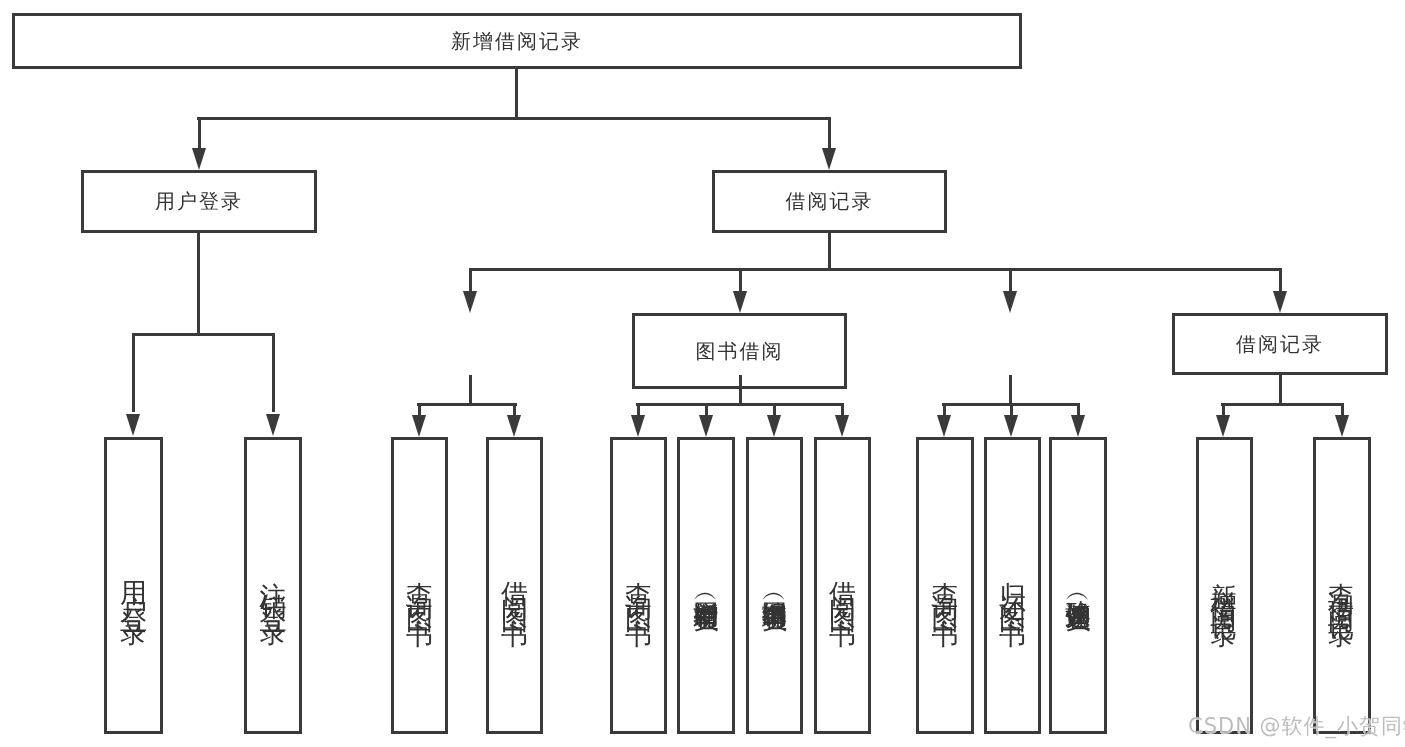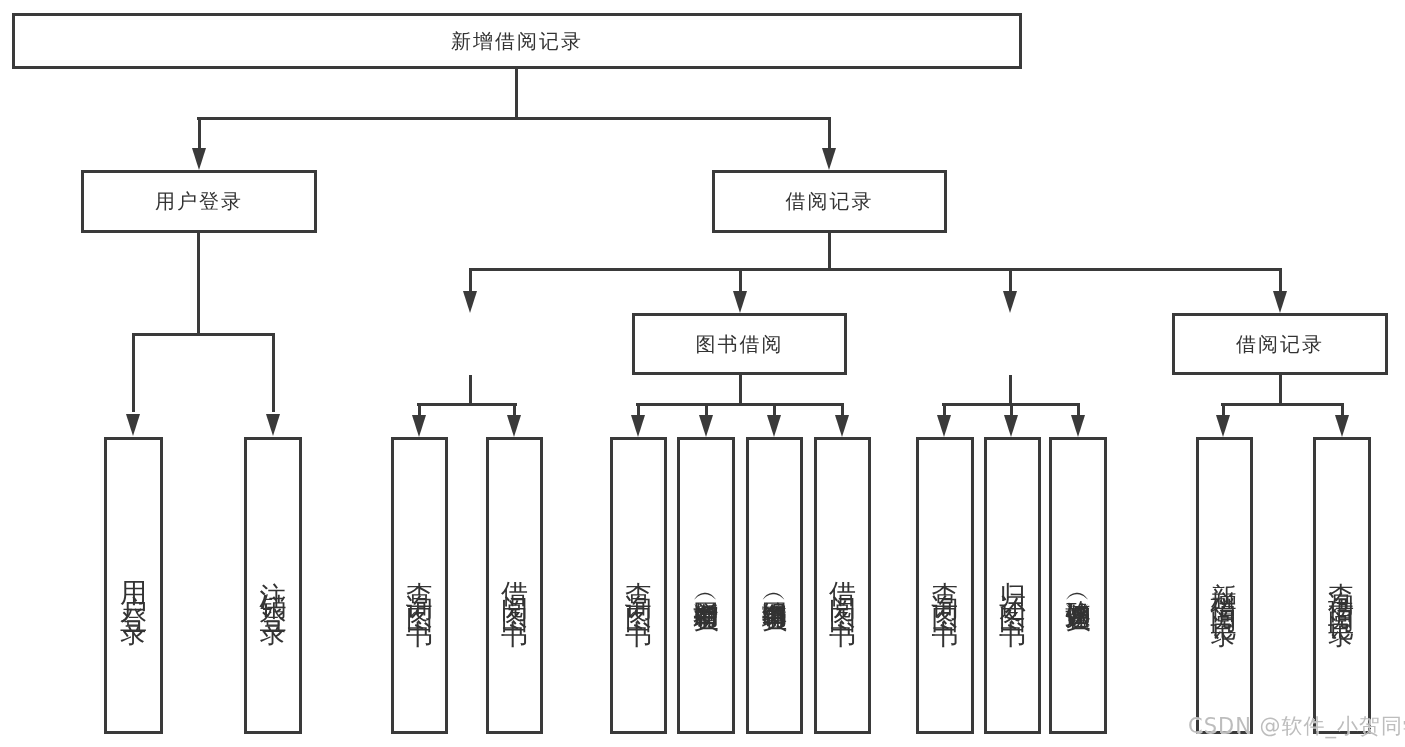--- a/index.html
+++ b/index.html
@@ -100,21 +100,21 @@
   <div class="hl" style="left:469px;top:268px;width:813px"></div>
   <div class="vl" style="left:469px;top:270px;height:23px"></div>
   <div class="ah" style="left:463px;top:291px"></div>
   <div class="vl" style="left:739px;top:270px;height:23px"></div>
   <div class="ah" style="left:733px;top:291px"></div>
   <div class="vl" style="left:1009px;top:270px;height:23px"></div>
   <div class="ah" style="left:1003px;top:291px"></div>
   <div class="vl" style="left:1279px;top:270px;height:23px"></div>
   <div class="ah" style="left:1273px;top:291px"></div>
 
-  <div class="box" style="left:632px;top:313px;width:215px;height:62px">图书借阅</div>
+  <div class="box" style="left:632px;top:313px;width:215px;height:76px">图书借阅</div>
   <div class="box" style="left:1172px;top:313px;width:216px;height:62px">借阅记录</div>
 
   <div class="vl" style="left:469px;top:375px;height:30px"></div>
   <div class="hl" style="left:417px;top:403px;width:100px"></div>
   <div class="vl" style="left:418px;top:405px;height:10px"></div>
   <div class="ah" style="left:412px;top:415px"></div>
   <div class="vl" style="left:513px;top:405px;height:10px"></div>
   <div class="ah" style="left:507px;top:415px"></div>
 
   <div class="vl" style="left:739px;top:375px;height:30px"></div>

